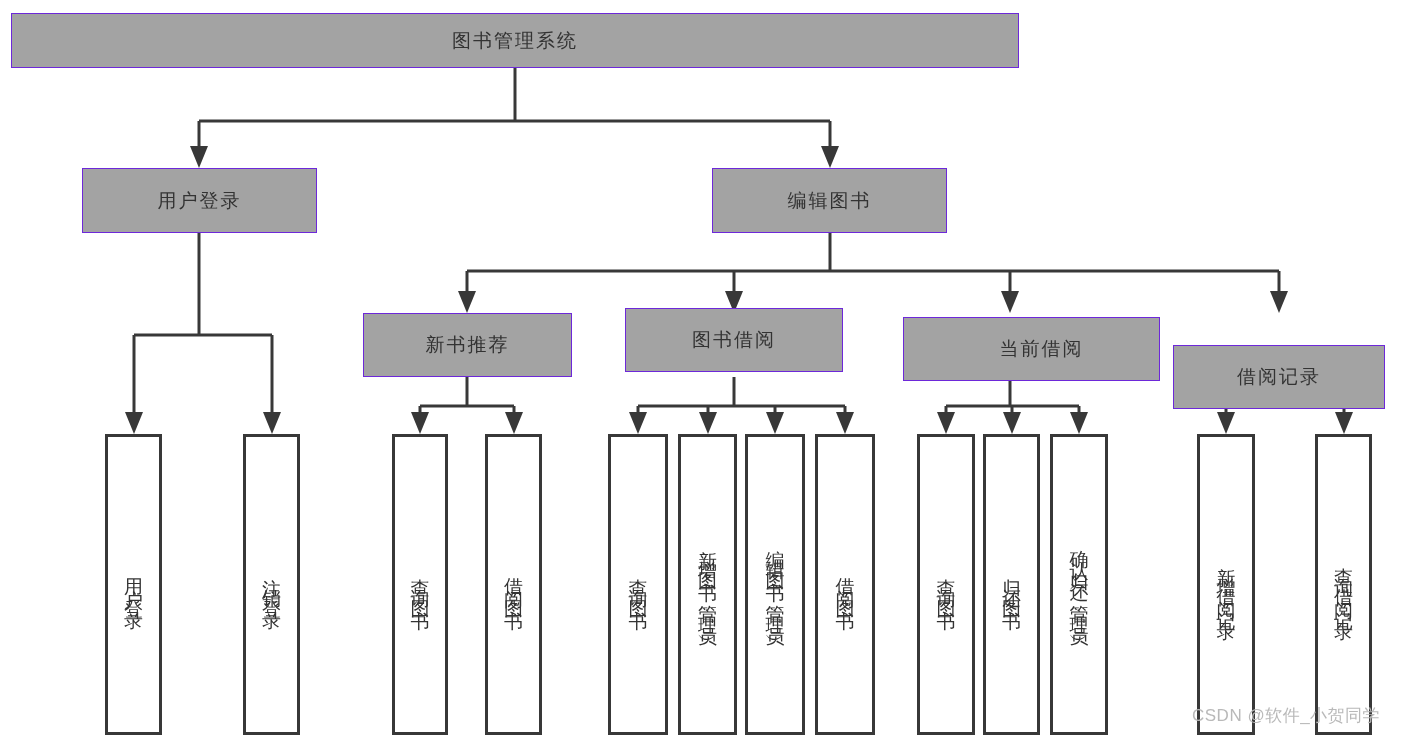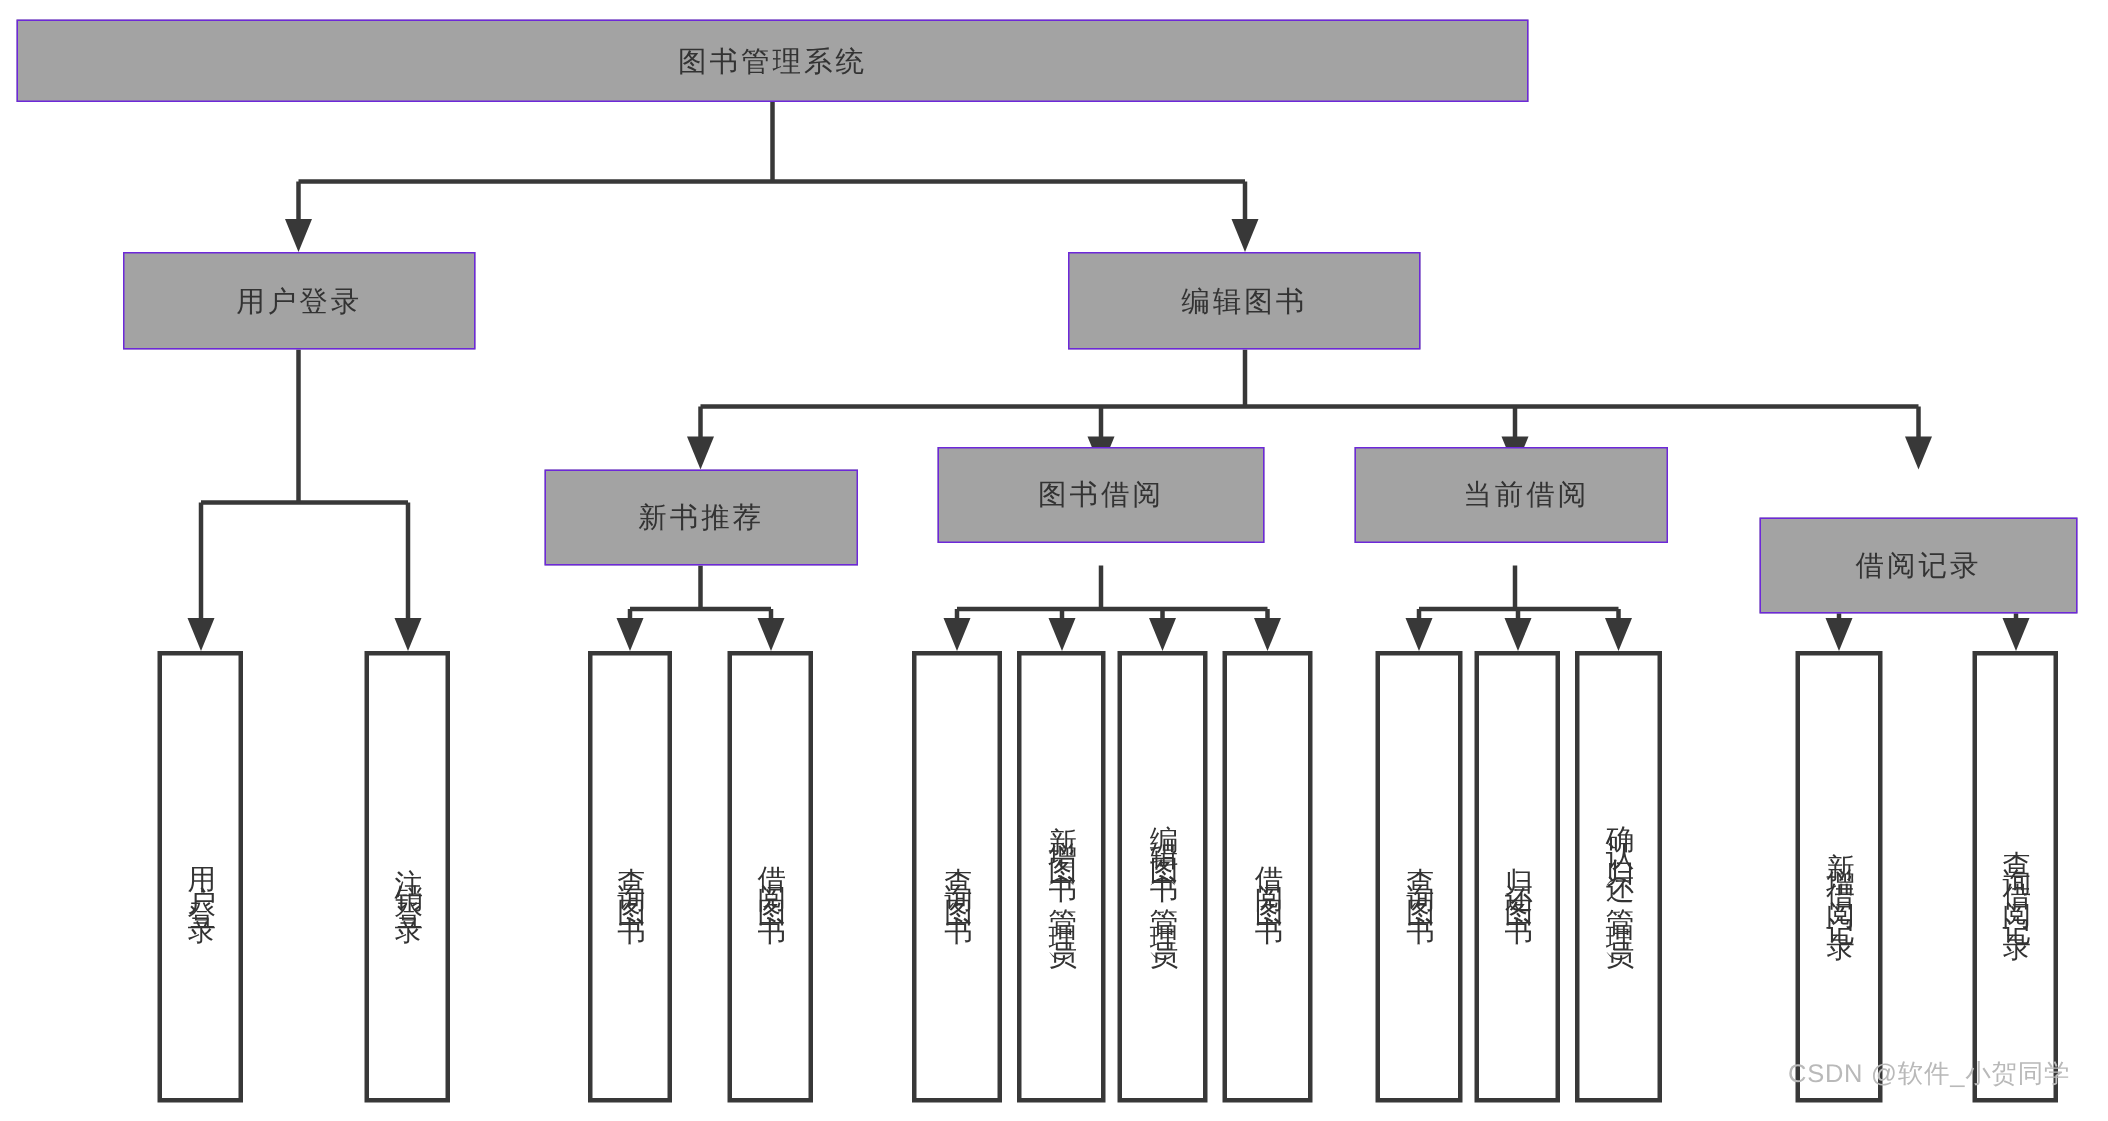--- a/index.html
+++ b/index.html
@@ -137,24 +137,24 @@
   <div class="node" style="left:82px;top:168px;width:235px;height:65px;">
     <span class="hlabel">用户登录</span>
   </div>
   <div class="node" style="left:712px;top:168px;width:235px;height:65px;">
     <span class="hlabel">编辑图书</span>
   </div>
 
   <div class="node" style="left:363px;top:313px;width:209px;height:64px;font-family:Liberation Mono, monospace;">
     <span class="hlabel">新书推荐</span>
   </div>
-  <div class="node" style="left:625px;top:298px;width:218px;height:64px;">
+  <div class="node" style="left:625px;top:308px;width:218px;height:64px;">
     <span class="hlabel">图书借阅</span>
   </div>
-  <div class="node" style="left:903px;top:298px;width:209px;height:64px;padding-left:20px;">
+  <div class="node" style="left:903px;top:317px;width:257px;height:64px;padding-left:20px;">
     <span class="hlabel">当前借阅</span>
   </div>
   <div class="node" style="left:1173px;top:313px;width:212px;height:64px;margin-top:32px;">
     <span class="hlabel">借阅记录</span>
   </div>
 
   <div class="leaf" style="left:105px;width:57px;">
     <span class="vlabel">用户登录</span>
   </div>
   <div class="leaf" style="left:243px;width:57px;">

